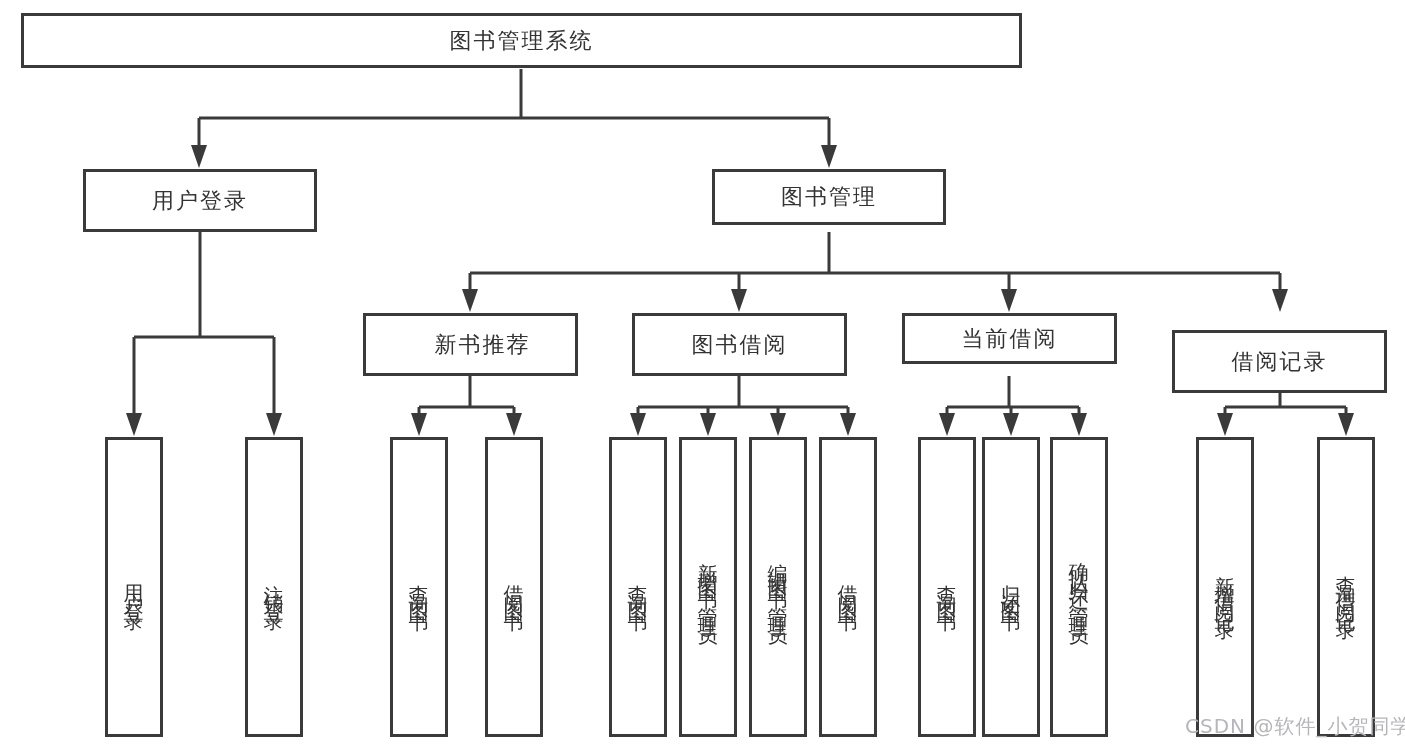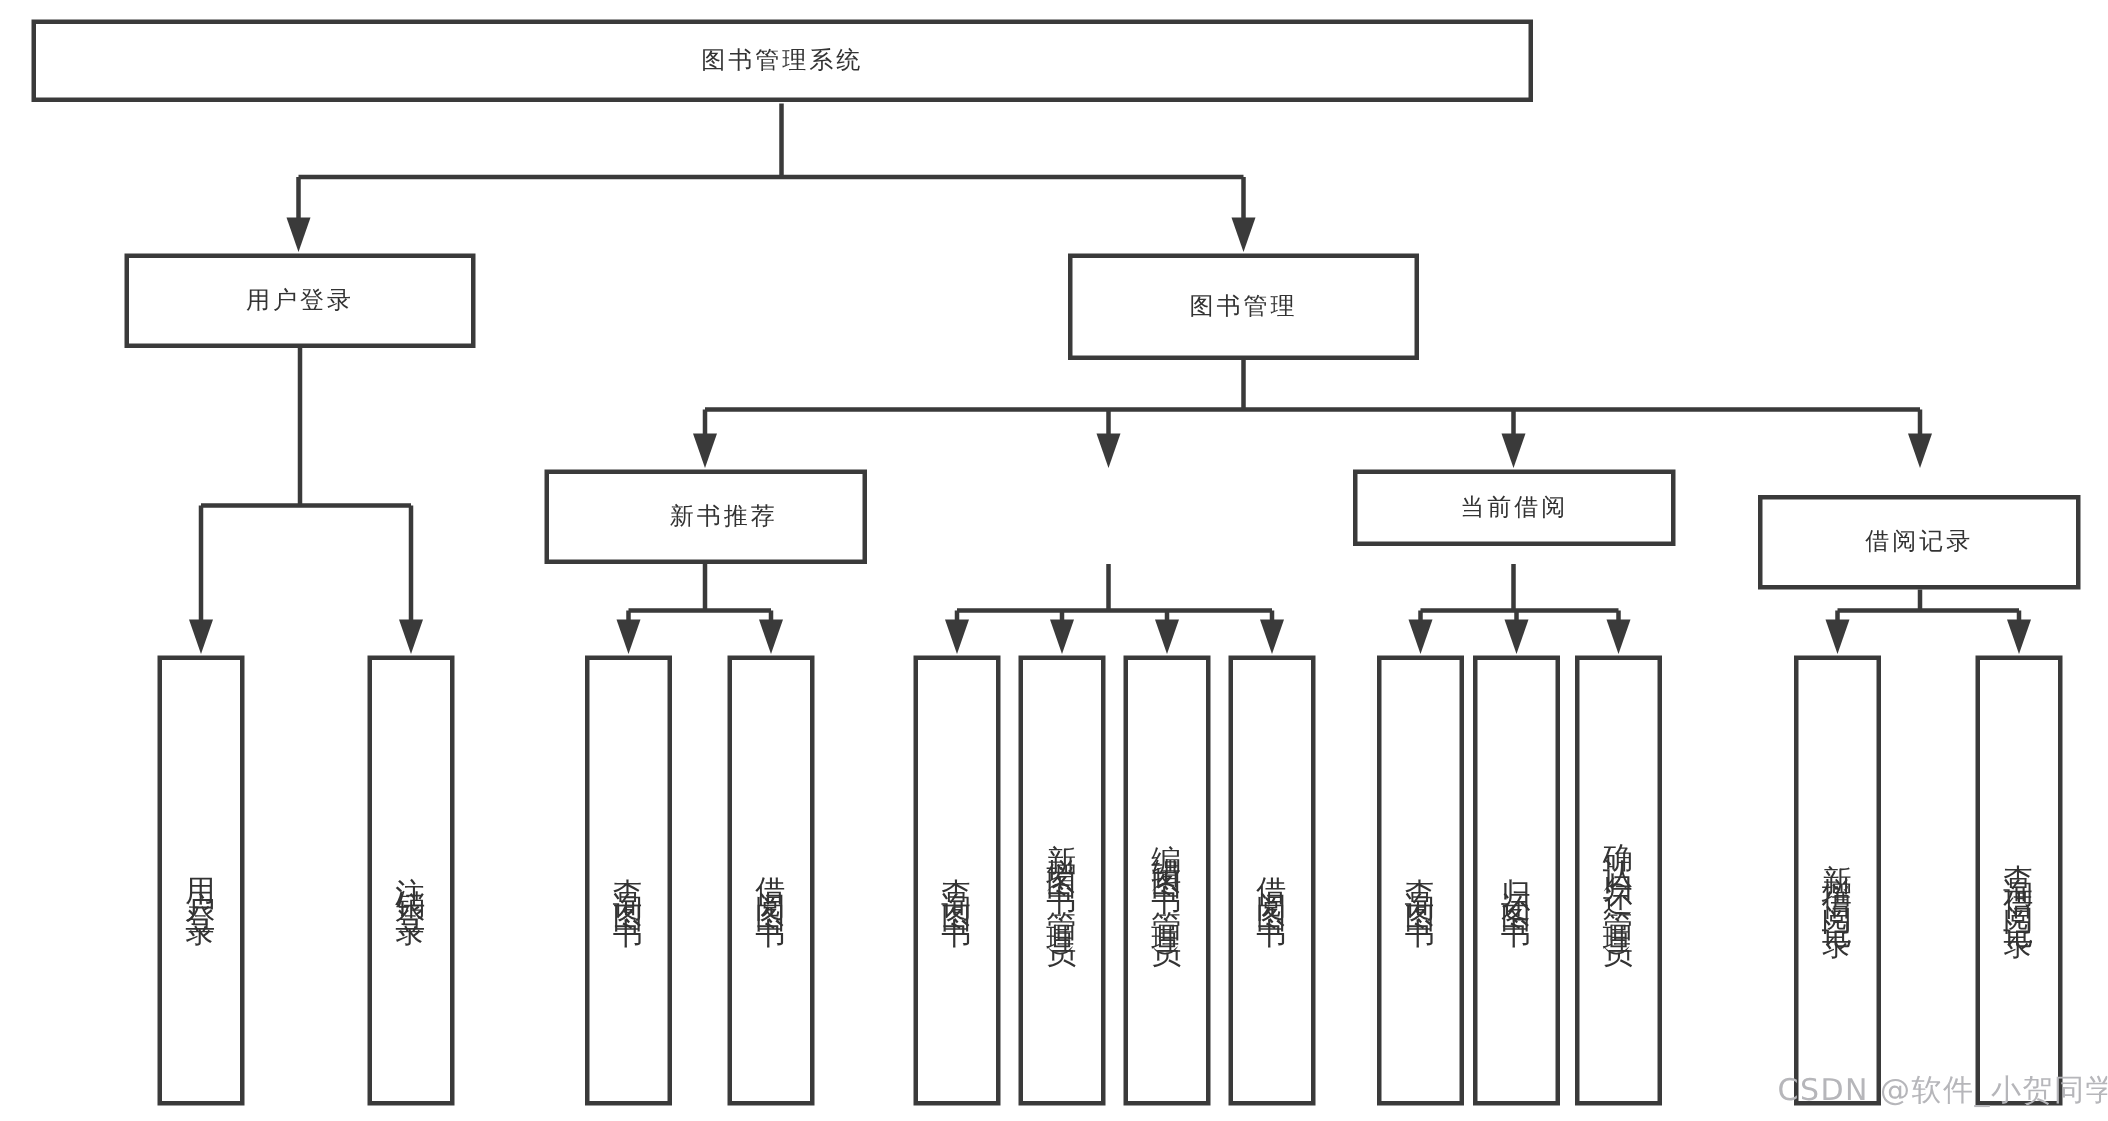--- a/index.html
+++ b/index.html
@@ -26,21 +26,21 @@
   .node {
     position: absolute;
     background: #ffffff;
     border: 3px solid #3a3a3a;
     box-sizing: border-box;
     display: flex;
     align-items: center;
     justify-content: center;
   }
   .hbox {
-    font-size: 16px;
+    font-size: 22px;
     letter-spacing: 2px;
     white-space: nowrap;
   }
   .vbox {
     width: 58px;
     height: 300px;
     top: 437px;
   }
   .vbox .vtext {
     writing-mode: vertical-rl;
@@ -106,26 +106,29 @@
     </g>
   </svg>
 
   <div class="node hbox" style="left:21px; top:13px; width:1001px; height:55px;">
     <span>图书管理系统</span>
   </div>
 
   <div class="node hbox" style="left:83px; top:169px; width:234px; height:63px;">
     <span>用户登录</span>
   </div>
-  <div class="node hbox" style="left:712px; top:169px; width:234px; height:71px;font-family:Liberation Serif, serif;">
+  <div class="node hbox" style="left:712px; top:169px; width:234px; height:56px;font-family:Liberation Serif, serif;">
     <span>图书管理</span>
   </div>
 
   <div class="node hbox" style="left:363px; top:313px; width:215px; height:63px;padding-left:24px;">
     <span>新书推荐</span>
+  </div>
+  <div class="node hbox" style="left:632px; top:313px; width:215px; height:63px;">
+    <span>图书借阅</span>
   </div>
   <div class="node hbox" style="left:902px; top:313px; width:215px; height:51px;">
     <span>当前借阅</span>
   </div>
   <div class="node hbox" style="left:1172px; top:330px; width:215px; height:63px;">
     <span>借阅记录</span>
   </div>
 
   <div class="node vbox" style="left:105px;">
     <span class="vtext">用户登录</span>

